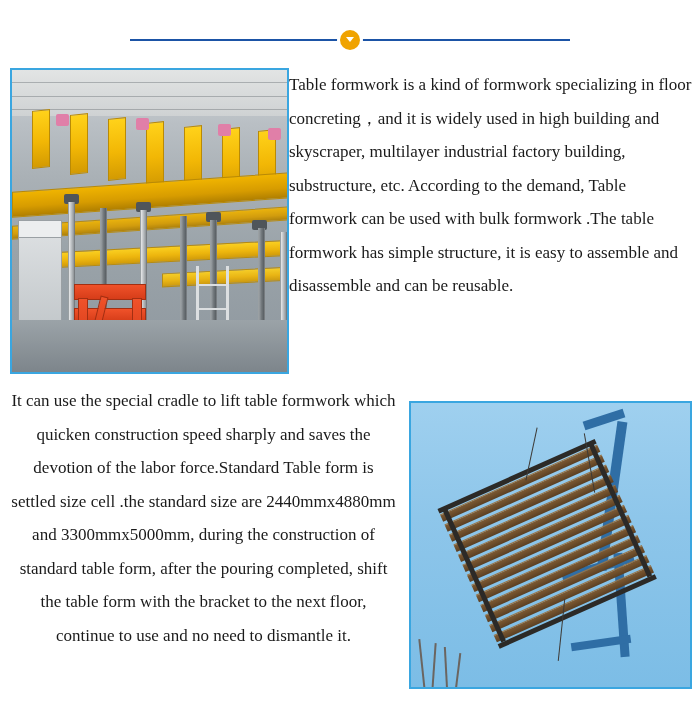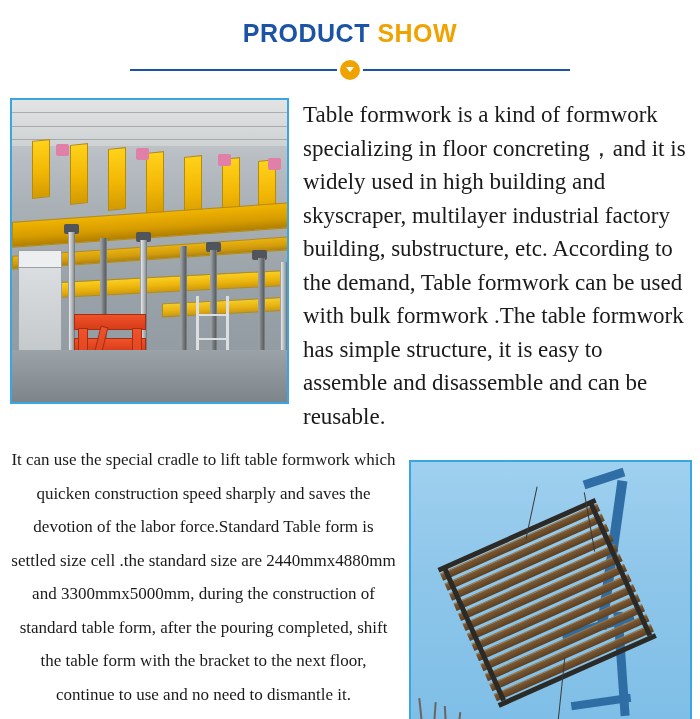--- a/index.html
+++ b/index.html
@@ -87,22 +87,21 @@
     position: relative;
     overflow: hidden;
     flex: none;
   }
   .photo-1 {
     width: 279px;
     height: 306px;
   }
   .text-right {
     flex: 1;
-    padding-left: 14px;
-    font-size: 23px;
+    font-size: 17px;
     line-height: 33.5px;
     text-align: left;
   }
 
   
   .block-bottom {
     margin-top: 10px;
     padding: 0 8px 0 10px;
     display: flex;
     align-items: flex-start;
@@ -235,23 +234,20 @@
     width: 2px;
     background: #6b6560;
   }
 </style>
 </head>
 <body>
 
 <div class="page">
 
   <div class="header">
-    <div class="header-title">
-      <span class="title-part-a">PRODUCT</span><span>&nbsp;</span><span class="title-part-b">SHOW</span>
-    </div>
     <div class="divider-row">
       <div class="divider-line"></div>
       <div class="divider-badge"></div>
     </div>
   </div>
 
   <div class="block-top">
 
     <div class="photo photo-1">
       <div class="img1-bg"></div>

